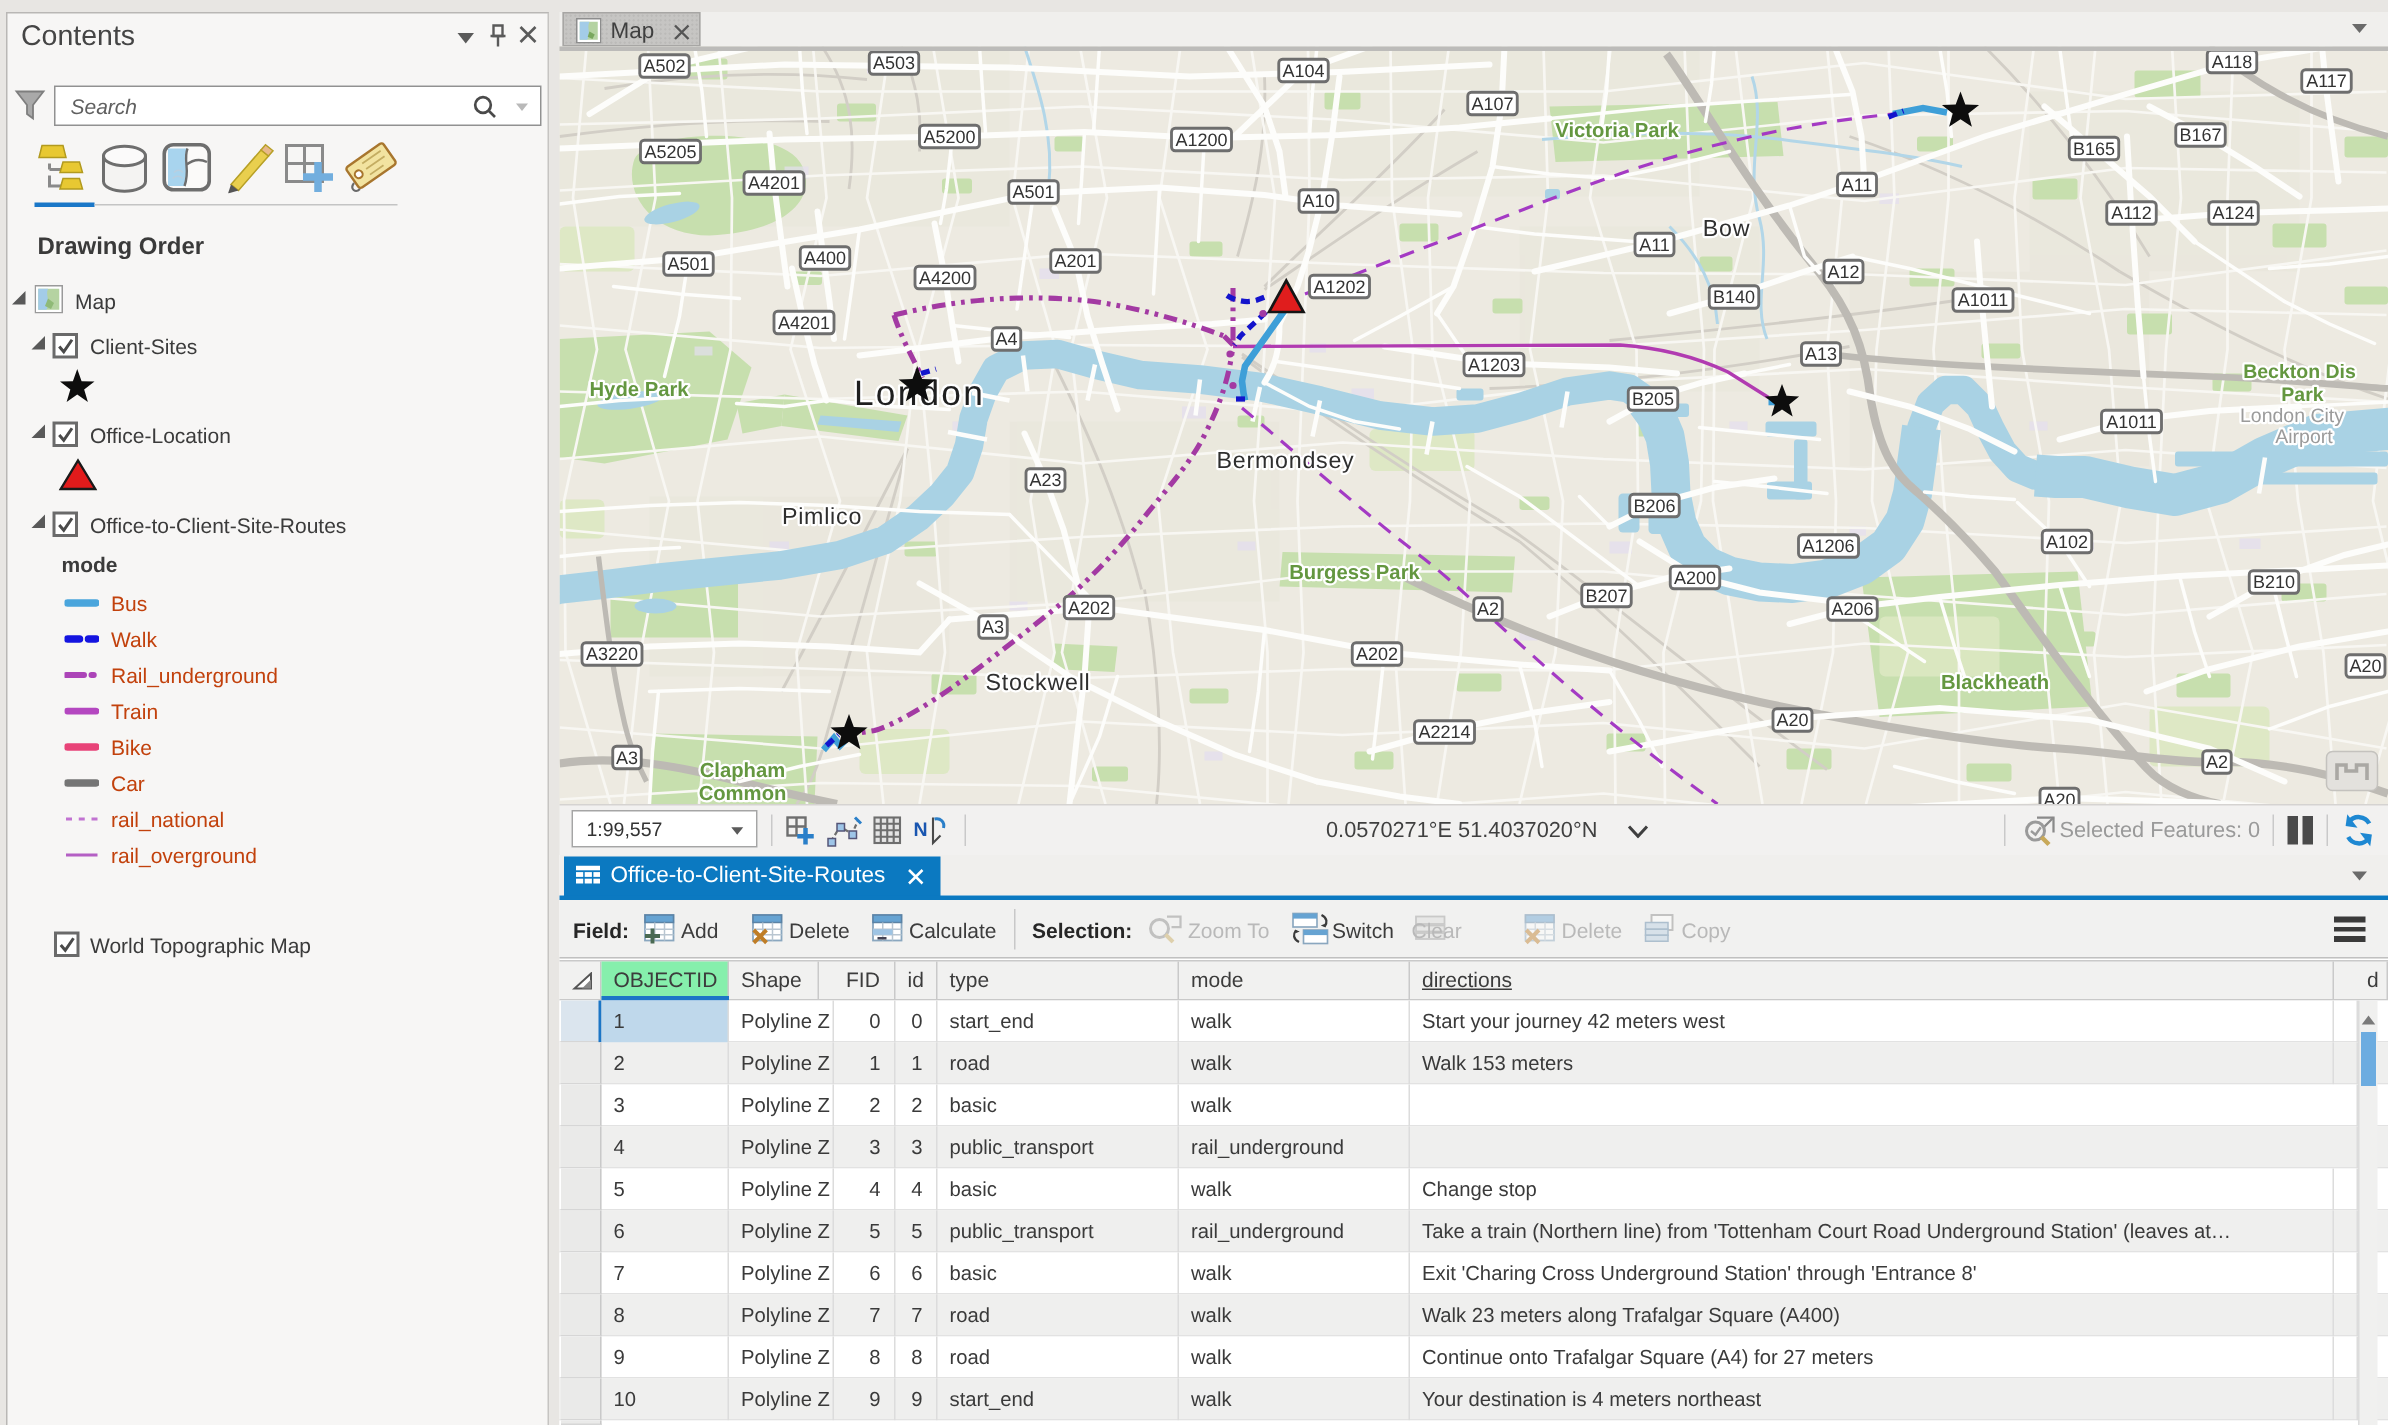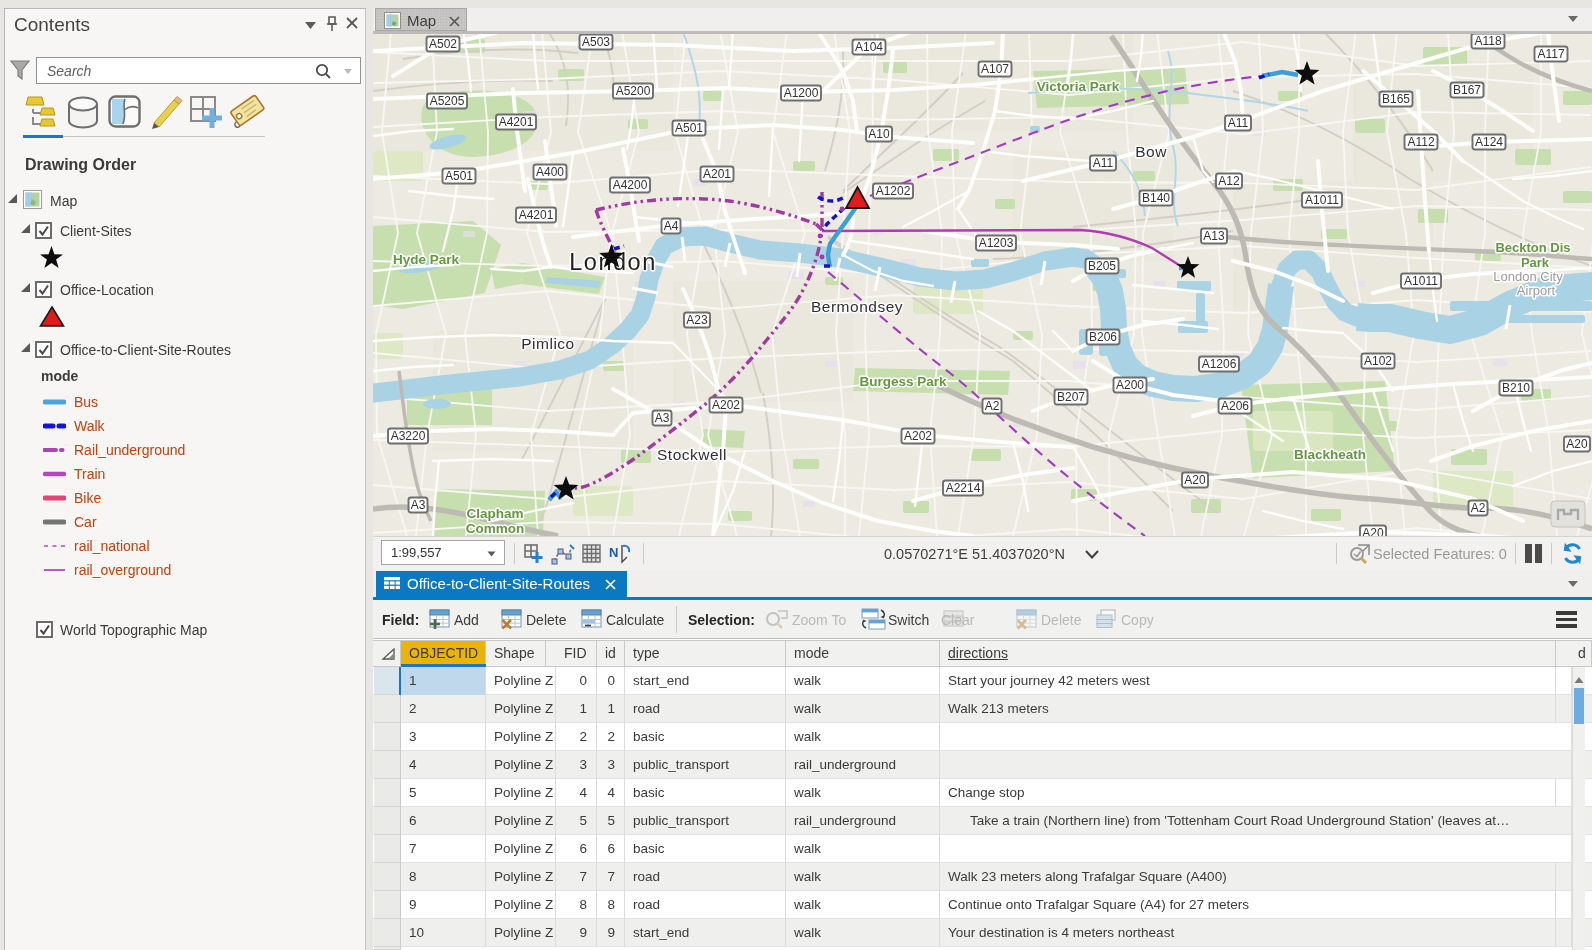--- a/index.html
+++ b/index.html
@@ -840,21 +840,21 @@
         <div style="position:absolute;top:6.5px;width:21px;height:3.6px;background:#3a3a3a"></div>
         <div style="position:absolute;top:13px;width:21px;height:3.6px;background:#3a3a3a"></div>
       </div>
   </div>
   <div id="thead">
 <svg class="abs" style="left:8px;top:7px" width="15" height="13">
         <path d="M13,1 L13,11 L2,11 Z" fill="#fff" stroke="#555" stroke-width="1.3"></path>
         <path d="M13,5 L13,11 L7,11 Z" fill="#888"></path>
       </svg>
 <div class="hcell" style="left:0px;width:28px;border-right:1px solid #c9c9c9"></div>
-<div class="hcell" style="left:28px;width:85px;background:#eab308;">OBJECTID</div>
+<div class="hcell" style="left:28px;width:85px;background:#86efac;">OBJECTID</div>
 <div class="hcell" style="left:113px;width:60px;">Shape</div>
 <div class="hcell" style="left:183px;width:41px;">FID</div>
 <div class="hcell" style="left:224px;width:28px;">id</div>
 <div class="hcell" style="left:252px;width:161px;">type</div>
 <div class="hcell" style="left:413px;width:154px;">mode</div>
 <div class="hcell" style="left:567px;width:616px;text-decoration:underline;">directions</div>
 <div class="hcell" style="left:1188px;width:31px;padding-left:17px;">d</div>
 <div class="abs" style="left:28px;top:23px;width:85px;height:3.5px;background:#1c76c6"></div>
   </div>
   <div id="tbody">
@@ -871,21 +871,21 @@
 <div class="cell" style="left:1188px;width:11px"></div>
 </div>
 <div class="row" style="top:125px;background:#efefee;border-bottom:1px solid #e2e2e2">
 <div class="gut"></div>
 <div class="cell" style="left:28px;width:85px">2</div>
 <div class="cell" style="left:113px;width:70px">Polyline Z</div>
 <div class="cell" style="left:183px;width:41px;text-align:right;padding-left:0;padding-right:9px">1</div>
 <div class="cell" style="left:224px;width:28px;text-align:right;padding-left:0;padding-right:9px">1</div>
 <div class="cell" style="left:252px;width:161px">road</div>
 <div class="cell" style="left:413px;width:154px">walk</div>
-<div class="cell" style="left:567px;width:616px">Walk 213 meters</div>
+<div class="cell" style="left:567px;width:616px">Walk 153 meters</div>
 <div class="cell" style="left:1188px;width:11px"></div>
 </div>
 <div class="row" style="top:153px;background:#ffffff;border-bottom:1px solid #e2e2e2">
 <div class="gut"></div>
 <div class="cell" style="left:28px;width:85px">3</div>
 <div class="cell" style="left:113px;width:70px">Polyline Z</div>
 <div class="cell" style="left:183px;width:41px;text-align:right;padding-left:0;padding-right:9px">2</div>
 <div class="cell" style="left:224px;width:28px;text-align:right;padding-left:0;padding-right:9px">2</div>
 <div class="cell" style="left:252px;width:161px">basic</div>
 <div class="cell" style="left:413px;width:154px">walk</div>
@@ -913,31 +913,32 @@
 <div class="cell" style="left:1188px;width:11px"></div>
 </div>
 <div class="row" style="top:237px;background:#efefee;border-bottom:1px solid #e2e2e2">
 <div class="gut"></div>
 <div class="cell" style="left:28px;width:85px">6</div>
 <div class="cell" style="left:113px;width:70px">Polyline Z</div>
 <div class="cell" style="left:183px;width:41px;text-align:right;padding-left:0;padding-right:9px">5</div>
 <div class="cell" style="left:224px;width:28px;text-align:right;padding-left:0;padding-right:9px">5</div>
 <div class="cell" style="left:252px;width:161px">public_transport</div>
 <div class="cell" style="left:413px;width:154px">rail_underground</div>
-<div class="cell" style="left:589px;width:616px">Take a train (Northern line) from 'Tottenham Court Road Underground Station' (leaves at…</div>
+<div class="cell" style="left:567px;width:616px">Take a train (Northern line) from 'Tottenham Court Road Underground Station' (leaves at…</div>
 <div class="cell" style="left:1188px;width:11px"></div>
 </div>
 <div class="row" style="top:265px;background:#ffffff;border-bottom:1px solid #e2e2e2">
 <div class="gut"></div>
 <div class="cell" style="left:28px;width:85px">7</div>
 <div class="cell" style="left:113px;width:70px">Polyline Z</div>
 <div class="cell" style="left:183px;width:41px;text-align:right;padding-left:0;padding-right:9px">6</div>
 <div class="cell" style="left:224px;width:28px;text-align:right;padding-left:0;padding-right:9px">6</div>
 <div class="cell" style="left:252px;width:161px">basic</div>
 <div class="cell" style="left:413px;width:154px">walk</div>
+<div class="cell" style="left:567px;width:616px">Exit 'Charing Cross Underground Station' through 'Entrance 8'</div>
 <div class="cell" style="left:1188px;width:11px"></div>
 </div>
 <div class="row" style="top:293px;background:#efefee;border-bottom:1px solid #e2e2e2">
 <div class="gut"></div>
 <div class="cell" style="left:28px;width:85px">8</div>
 <div class="cell" style="left:113px;width:70px">Polyline Z</div>
 <div class="cell" style="left:183px;width:41px;text-align:right;padding-left:0;padding-right:9px">7</div>
 <div class="cell" style="left:224px;width:28px;text-align:right;padding-left:0;padding-right:9px">7</div>
 <div class="cell" style="left:252px;width:161px">road</div>
 <div class="cell" style="left:413px;width:154px">walk</div>

